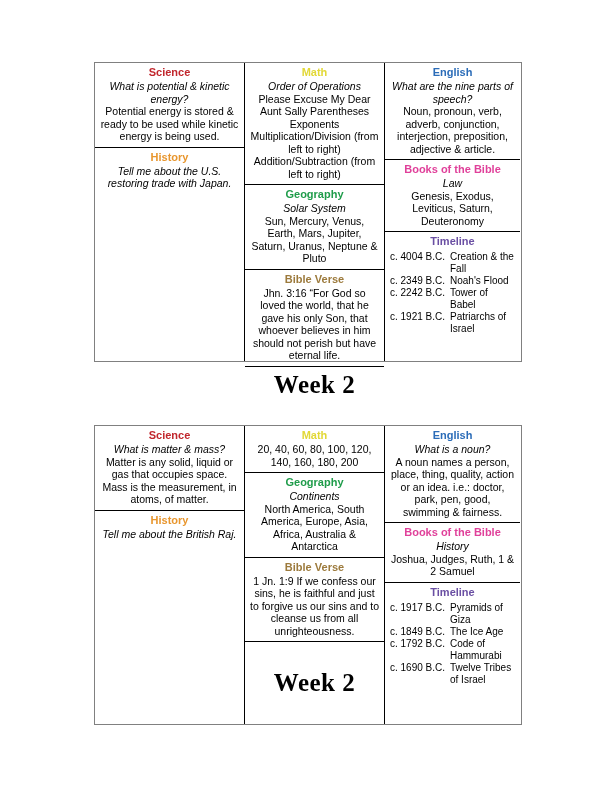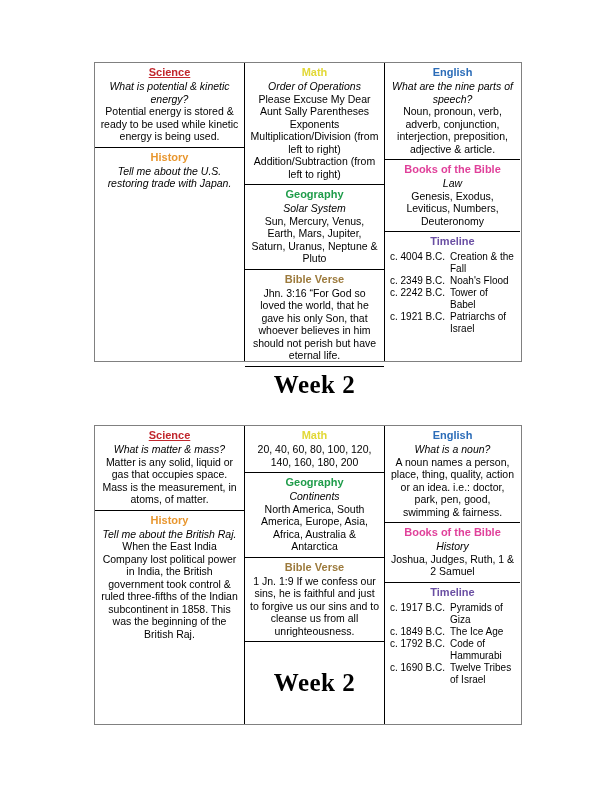--- a/index.html
+++ b/index.html
@@ -63,21 +63,21 @@
     font-style: italic;
     font-size: 10.5px;
     line-height: 12.5px;
   }
   .body-text {
     font-size: 10.5px;
     line-height: 12.5px;
   }
 
   
-  .c-science  { color: #c1272d; text-decoration: underline; }
+  .c-science  { color: #c1272d; }
   .c-history  { color: #e8962e; }
   .c-math     { color: #e2d836; }
   .c-geo      { color: #1f9c4a; }
   .c-bverse   { color: #9c7a3c; }
   .c-english  { color: #2b6cb8; }
   .c-books    { color: #e0409a; }
   .c-timeline { color: #6a4fa3; text-align: center; }
 
   
   .timeline-list {
@@ -151,21 +151,21 @@
 
     <div class="col col-right">
       <div class="cell">
         <div class="hdr c-english">English</div>
         <div class="sub">What are the nine parts of speech?</div>
         <div class="body-text">Noun, pronoun, verb, adverb, conjunction, interjection, preposition, adjective &amp; article.</div>
       </div>
       <div class="cell">
         <div class="hdr c-books">Books of the Bible</div>
         <div class="sub">Law</div>
-        <div class="body-text">Genesis, Exodus, Leviticus, Numbers, Deuteronomy</div>
+        <div class="body-text">Genesis, Exodus, Leviticus, Saturn, Deuteronomy</div>
       </div>
       <div class="cell grow last">
         <div class="hdr c-timeline">Timeline</div>
         <div class="timeline-list">
             <div class="tl-row">
               <div class="tl-date">c. 4004 B.C.</div>
               <div class="tl-event">Creation &amp; the Fall</div>
             </div>
             <div class="tl-row">
               <div class="tl-date">c. 2349 B.C.</div>
@@ -189,21 +189,20 @@
 
     <div class="col col-left">
       <div class="cell">
         <div class="hdr c-science">Science</div>
         <div class="sub">What is matter &amp; mass?</div>
         <div class="body-text">Matter is any solid, liquid or gas that occupies space. Mass is the measurement, in atoms, of matter.</div>
       </div>
       <div class="cell grow last">
         <div class="hdr c-history">History</div>
         <div class="sub">Tell me about the British Raj.</div>
-        <div class="body-text">When the East India Company lost political power in India, the British government took control &amp; ruled three-fifths of the Indian subcontinent in 1858. This was the beginning of the British Raj.</div>
       </div>
     </div>
 
     <div class="col col-middle">
       <div class="cell">
         <div class="hdr c-math">Math</div>
 
         <div class="body-text">20, 40, 60, 80, 100, 120, 140, 160, 180, 200</div>
       </div>
       <div class="cell">

